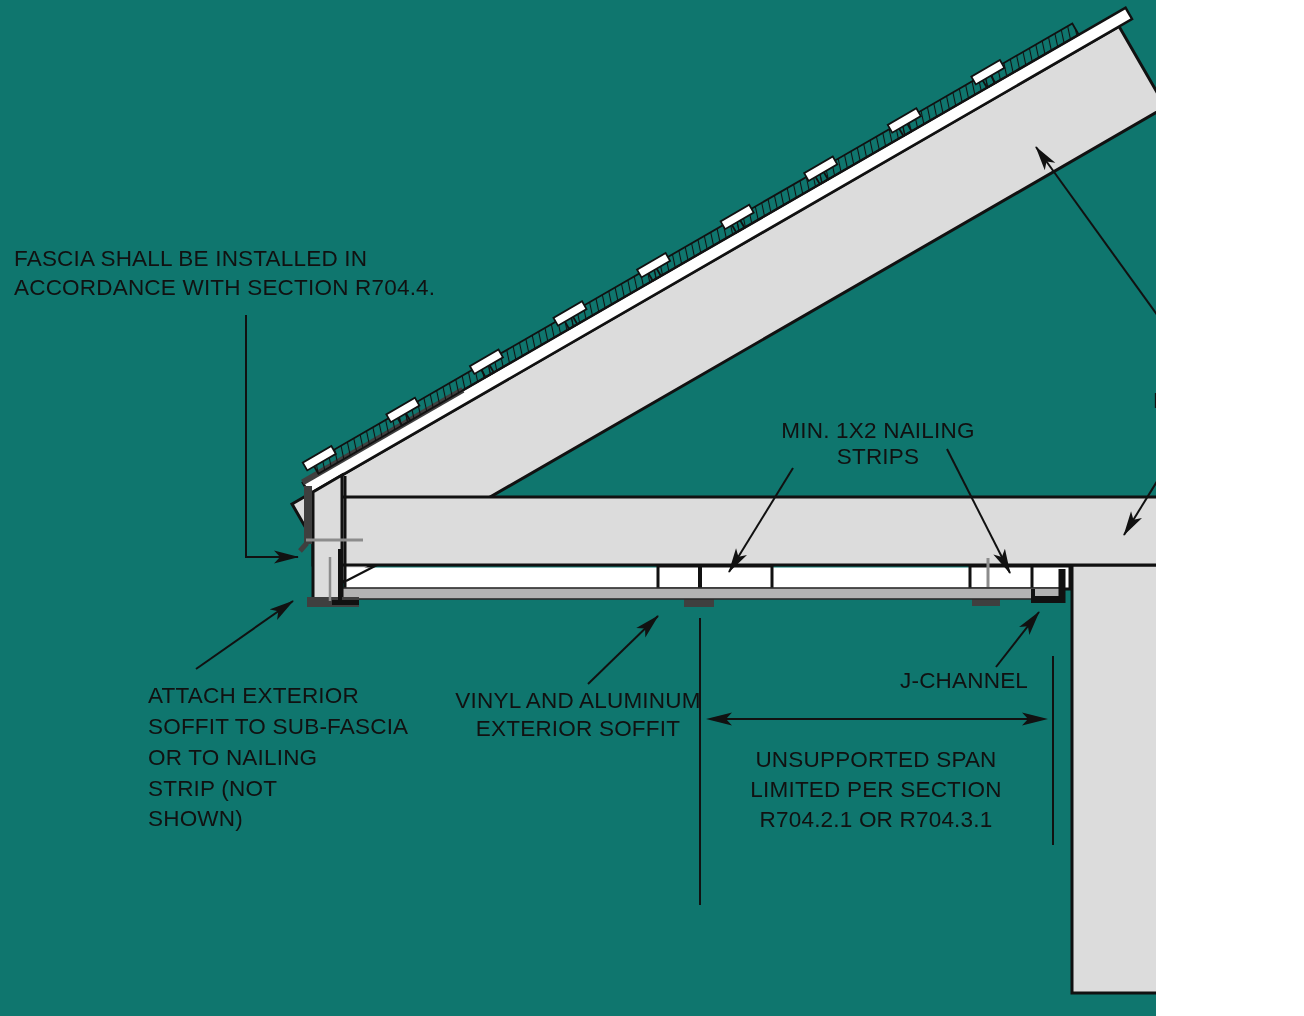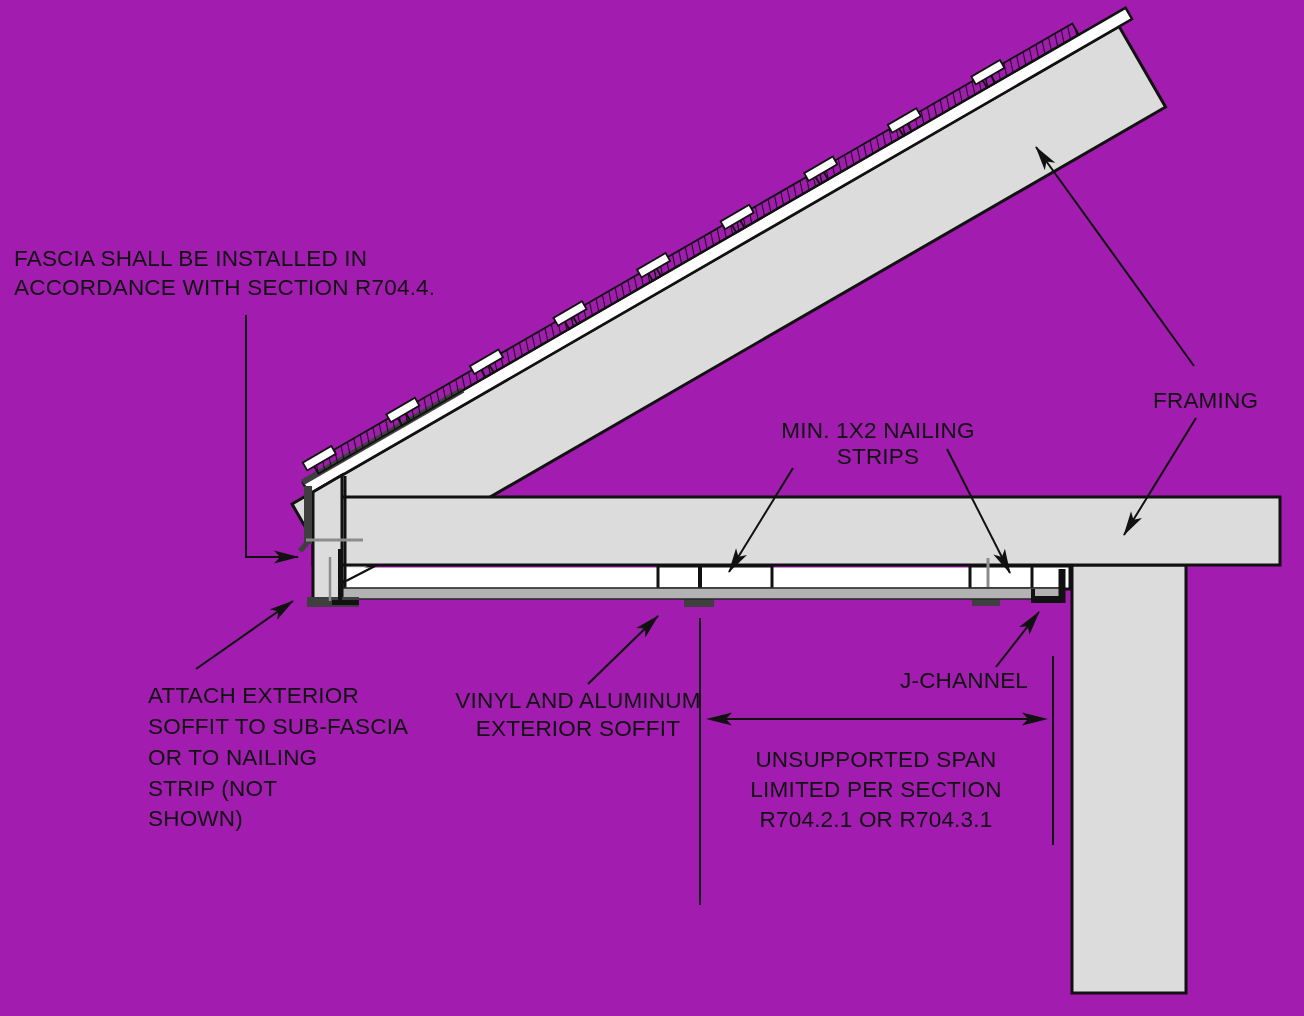--- a/index.html
+++ b/index.html
@@ -1,16 +1,16 @@
 <!DOCTYPE html>
 <html><head>
 <meta charset="utf-8">
 <style>
   html,body{margin:0;padding:0;background:#ffffff;}
-  .stage{position:relative;width:1304px;height:1016px;background:#a21caf;overflow:hidden;}
+  .stage{position:relative;width:1156px;height:1016px;background:#0f766e;overflow:hidden;}
   svg{display:block;}
   .lbl{font-family:"Liberation Sans",sans-serif;font-size:22.5px;fill:#111;letter-spacing:.2px;}
   .mid{text-anchor:middle;}
   .ln{stroke:#111;stroke-width:2.2;fill:none;}
   .thin{stroke:#111;stroke-width:2;fill:none;}
   .outline{stroke:#111;stroke-width:3;}
 </style>
 </head>
 <body>
 

